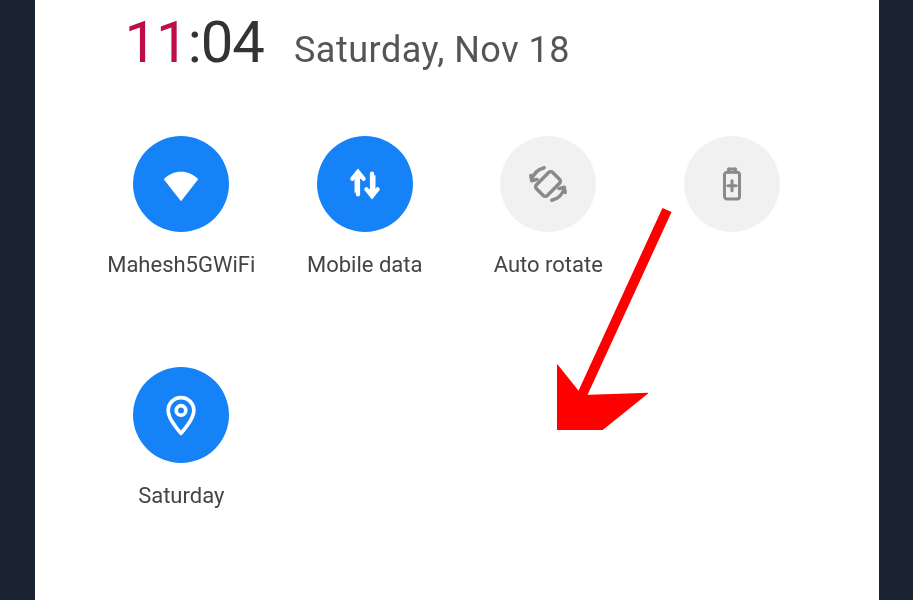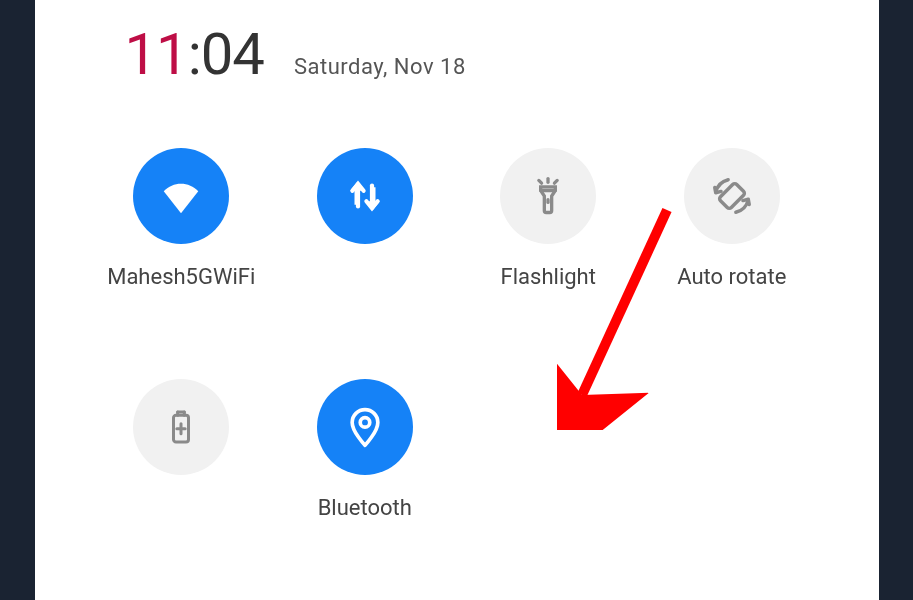--- a/index.html
+++ b/index.html
@@ -9,39 +9,39 @@
       display: flex;
       justify-content: center;
       width: 913px;
       height: 600px;
       overflow: hidden;
     }
     .panel {
       background: #fff;
       width: 844px;
       height: 600px;
-      padding: 20px 0 0 0;
+      padding: 8px 0 0 0;
       position: relative;
     }
     .header {
       display: flex;
       align-items: baseline;
       padding: 0 90px 10px 90px;
       gap: 30px;
     }
     .time {
       font-weight: 400;
       font-size: 58px;
       letter-spacing: -1px;
     }
     .hours { color: #be0e46; }
     .colon { color: #333; }
     .minutes { color: #333; }
     .date {
-      font-size: 22px;
+      font-size: 36px;
       color: #555;
       font-weight: 400;
       letter-spacing: 0.5px;
     }
     .grid {
       display: grid;
       grid-template-columns: repeat(4, 1fr);
       padding: 50px 60px 0 60px;
       row-gap: 90px;
       column-gap: 10px;
@@ -110,38 +110,24 @@
           <path fill="#fff" stroke="none" d="M15.5 20 L15.5 7 L18 7 L18 16 Z"></path>
           <path fill="#fff" stroke="none" d="M11.5 16 L15.5 21 L19.5 16 Z" transform="translate(1,-1)"></path>
           <g stroke="#fff" stroke-width="2.4" fill="none" stroke-linecap="round">
             <line x1="8" y1="6" x2="8" y2="18"></line>
             <polyline points="4.8,9 8,5 11.2,9"></polyline>
             <line x1="16" y1="6" x2="16" y2="18"></line>
             <polyline points="12.8,15 16,19 19.2,15"></polyline>
           </g>
         </svg>
       </div>
+      <div class="label">Mobile data</div>
     </div>
 
 
-    <div class="tile">
-      <div class="circle off">
-        <svg width="44" height="44" viewBox="0 0 24 24">
-          <g stroke="#8a8a8a" stroke-width="1.8" fill="none" stroke-linecap="round">
-            <path d="M8 7 H16 V9 L14 12 V20 A1 1 0 0 1 13 21 H11 A1 1 0 0 1 10 20 V12 L8 9 Z"></path>
-            <line x1="8" y1="9" x2="16" y2="9"></line>
-            <line x1="12" y1="14" x2="12" y2="15.5"></line>
-            <line x1="12" y1="2.5" x2="12" y2="4.5"></line>
-            <line x1="7" y1="3.5" x2="8.5" y2="5"></line>
-            <line x1="17" y1="3.5" x2="15.5" y2="5"></line>
-          </g>
-        </svg>
-      </div>
-      <div class="label">Flashlight</div>
-    </div>
 
     <div class="tile">
       <div class="circle off">
         <svg width="46" height="46" viewBox="0 0 24 24">
           <g stroke="#8a8a8a" stroke-width="1.8" fill="none" stroke-linejoin="round" stroke-linecap="round">
             <rect x="8" y="6" width="8" height="12" rx="1.5" transform="rotate(45 12 12)"></rect>
             <path d="M3.5 10 A9 9 0 0 1 10 3.5"></path>
             <polyline points="3,7.5 3.5,10.3 6.3,9.6"></polyline>
             <path d="M20.5 14 A9 9 0 0 1 14 20.5"></path>
             <polyline points="21,16.5 20.5,13.7 17.7,14.4"></polyline>
@@ -169,21 +155,21 @@
 
     <div class="tile">
       <div class="circle on">
         <svg width="44" height="44" viewBox="0 0 24 24">
           <g stroke="#fff" stroke-width="2" fill="none" stroke-linejoin="round">
             <path d="M12 22 C12 22 5 14.5 5 9.5 A7 7 0 0 1 19 9.5 C19 14.5 12 22 12 22 Z"></path>
             <circle cx="12" cy="9.5" r="2.6"></circle>
           </g>
         </svg>
       </div>
-      <div class="label">Bluetooth</div>
+      <div class="label">Saturday</div>
     </div>
 
   </div>
 
   <svg class="arrow" width="140" height="230" viewBox="0 0 140 230">
     <defs>
       <marker id="ah" markerWidth="12" markerHeight="12" refX="3" refY="6" orient="auto">
         <path d="M0,0 L12,6 L0,12 L3,6 Z" fill="#ff0000"></path>
       </marker>
     </defs>

